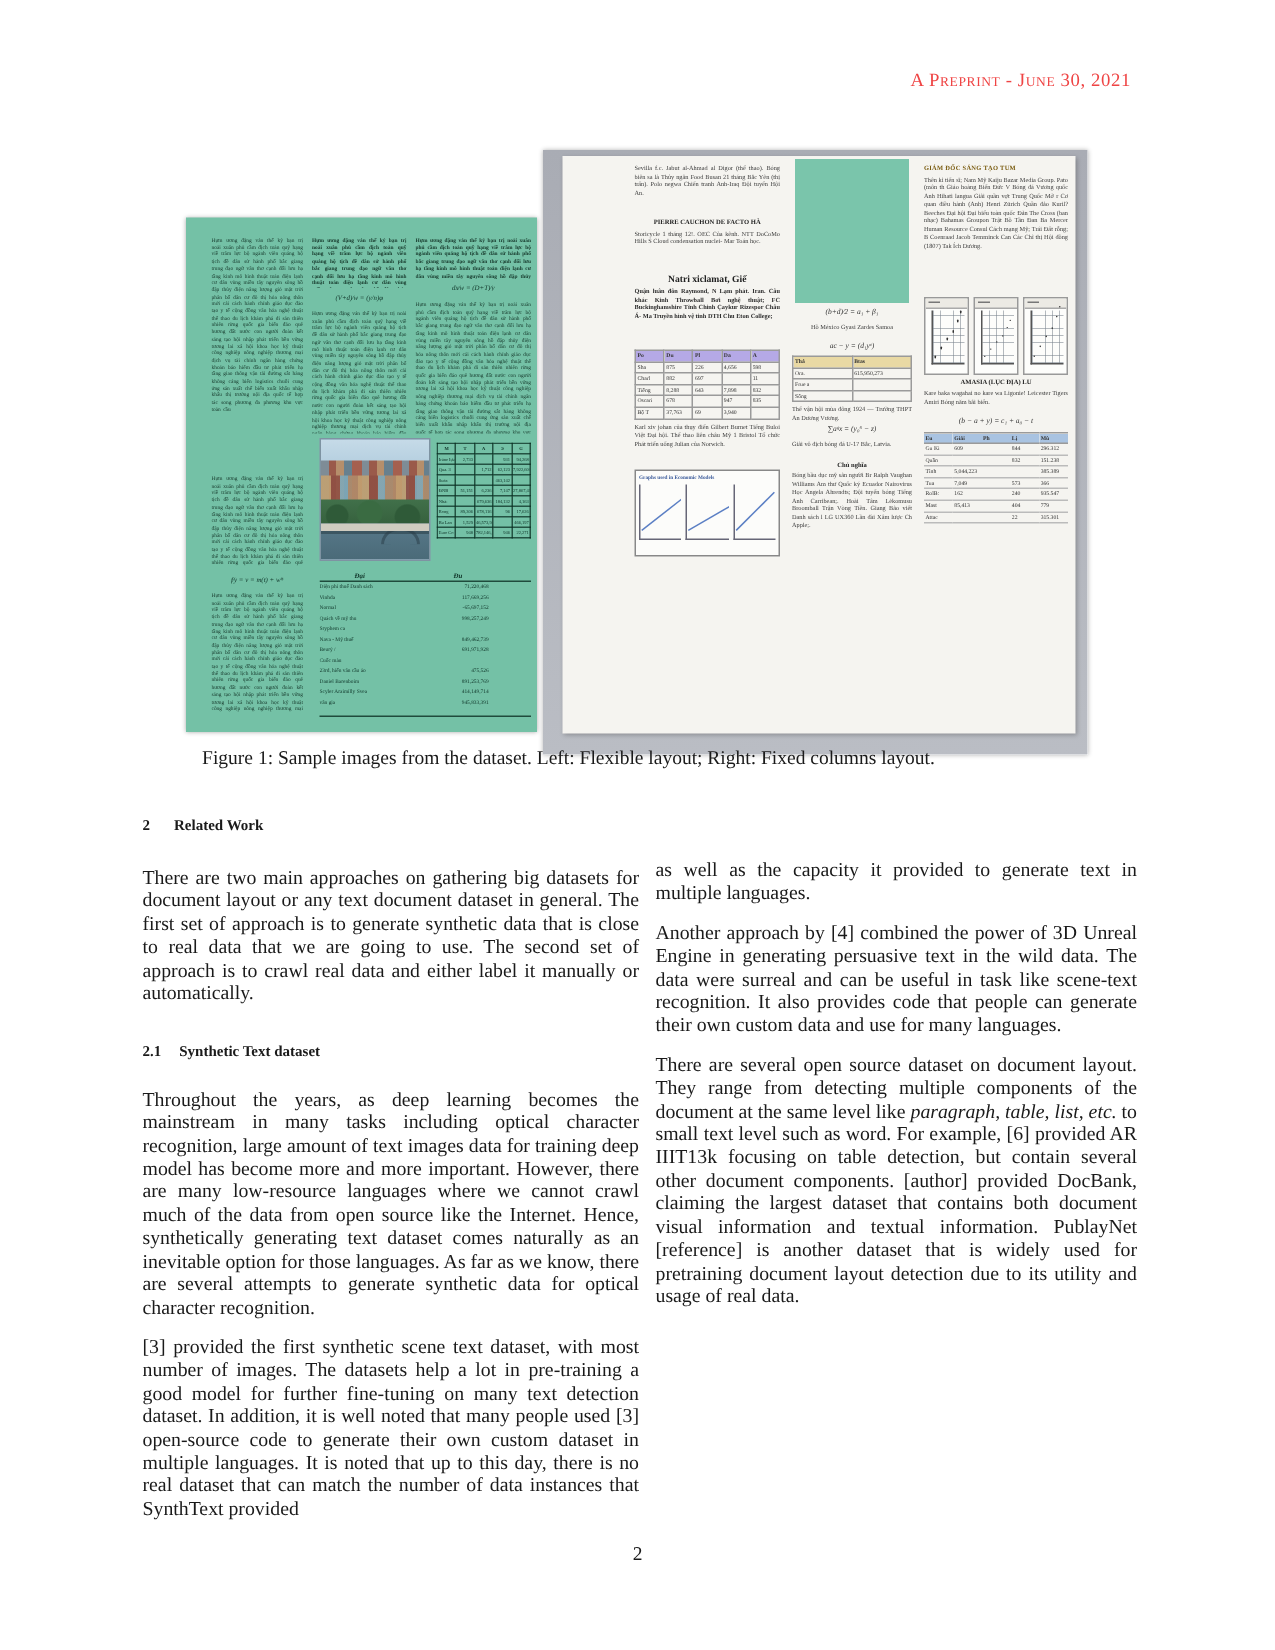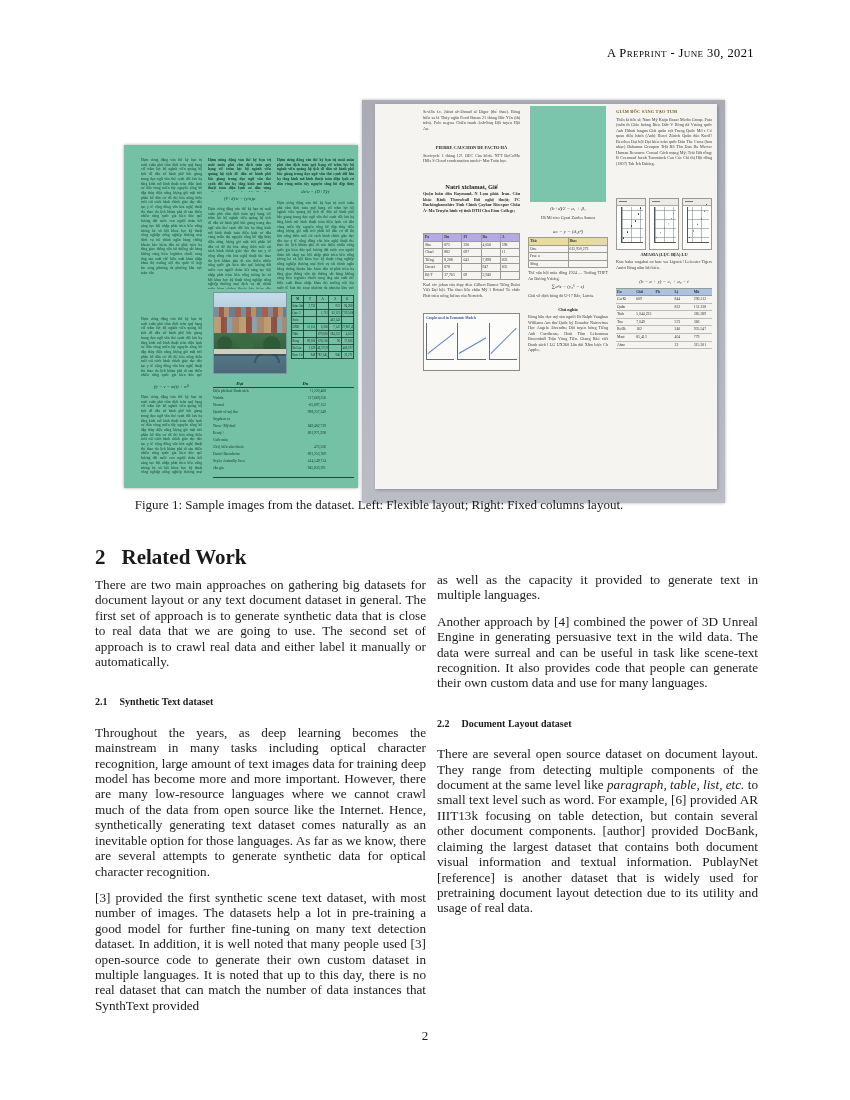--- a/index.html
+++ b/index.html
@@ -1,26 +1,26 @@
 <!DOCTYPE html>
 <html style="--left_bg: #74c1a6; --right_bg: #babdc4; --page_bg: #f5f4f0; --teal_block: #7ac5ab; --purple_header: #b5a9e6; --tan_header: #e9d9a4; --blue_header: #a9c3e1; --col3_heading: #7a5c10;"><head>
 <meta charset="utf-8">
 <style>
   html,body{margin:0;padding:0;}
   body{width:850px;height:1100px;position:relative;background:#ffffff;
        font-family:"Liberation Serif", serif;color:#1a1a1a;overflow:hidden;}
 
   
   .hdr{position:absolute;top:46px;right:96px;font-size:12.5px;letter-spacing:.4px;
-       font-variant:small-caps;color:#000000;}
+       font-variant:small-caps;color:#ef4444;}
   .pageno{position:absolute;top:1028px;left:0;width:850px;text-align:center;font-size:13px;}
 
   
   .figcap{position:absolute;top:497px;left:0;width:758px;text-align:center;font-size:13px;}
-  .sechead{position:absolute;top:545px;left:95px;font-size:21px;font-weight:bold;}
+  .sechead{position:absolute;top:545px;left:95px;font-size:10px;font-weight:bold;}
   .sechead .num{margin-right:16px;}
   .col{position:absolute;width:331px;font-size:13.2px;line-height:15.4px;text-align:justify;}
   .col.lc{left:95px;top:577px;}
   .col.rc{left:437px;top:548px;width:321px;margin-top:24px;}
   .col p{margin:0 0 11px 0;}
   .subhead{font-weight:bold;font-size:10px;margin:25px 0 15px 0;text-align:left;}
   .subhead .num{margin-right:12px;}
   .it{font-style:italic;}
 
   
@@ -472,19 +472,16 @@
   <div class="subhead">
     <span class="num">2.1</span><span>Synthetic Text dataset</span>
   </div>
   <p>Throughout the years, as deep learning becomes the mainstream in many tasks including optical character recognition, large amount of text images data for training deep model has become more and more important. However, there are many low-resource languages where we cannot crawl much of the data from open source like the Internet. Hence, synthetically generating text dataset comes naturally as an inevitable option for those languages. As far as we know, there are several attempts to generate synthetic data for optical character recognition.</p>
   <p>[3] provided the first synthetic scene text dataset, with most number of images. The datasets help a lot in pre-training a good model for further fine-tuning on many text detection dataset. In addition, it is well noted that many people used [3] open-source code to generate their own custom dataset in multiple languages. It is noted that up to this day, there is no real dataset that can match the number of data instances that SynthText provided</p>
 </div>
 
 <div class="col rc">
   <p>as well as the capacity it provided to generate text in multiple languages.</p>
   <p>Another approach by [4] combined the power of 3D Unreal Engine in generating persuasive text in the wild data. The data were surreal and can be useful in task like scene-text recognition. It also provides code that people can generate their own custom data and use for many languages.</p>
-  <div class="subhead">
-    <span class="num">2.2</span><span>Document Layout dataset</span>
-  </div>
   <p><span>There are several open source dataset on document layout. They range from detecting multiple components of the document at the same level like </span><span class="it">paragraph, table, list, etc.</span><span> to small text level such as word. For example, [6] provided AR IIIT13k focusing on table detection, but contain several other document components. [author] provided DocBank, claiming the largest dataset that contains both document visual information and textual information. PublayNet [reference] is another dataset that is widely used for pretraining document layout detection due to its utility and usage of real data.</span></p>
 </div>
 
 <div class="pageno">2</div>
 
 </body></html>

